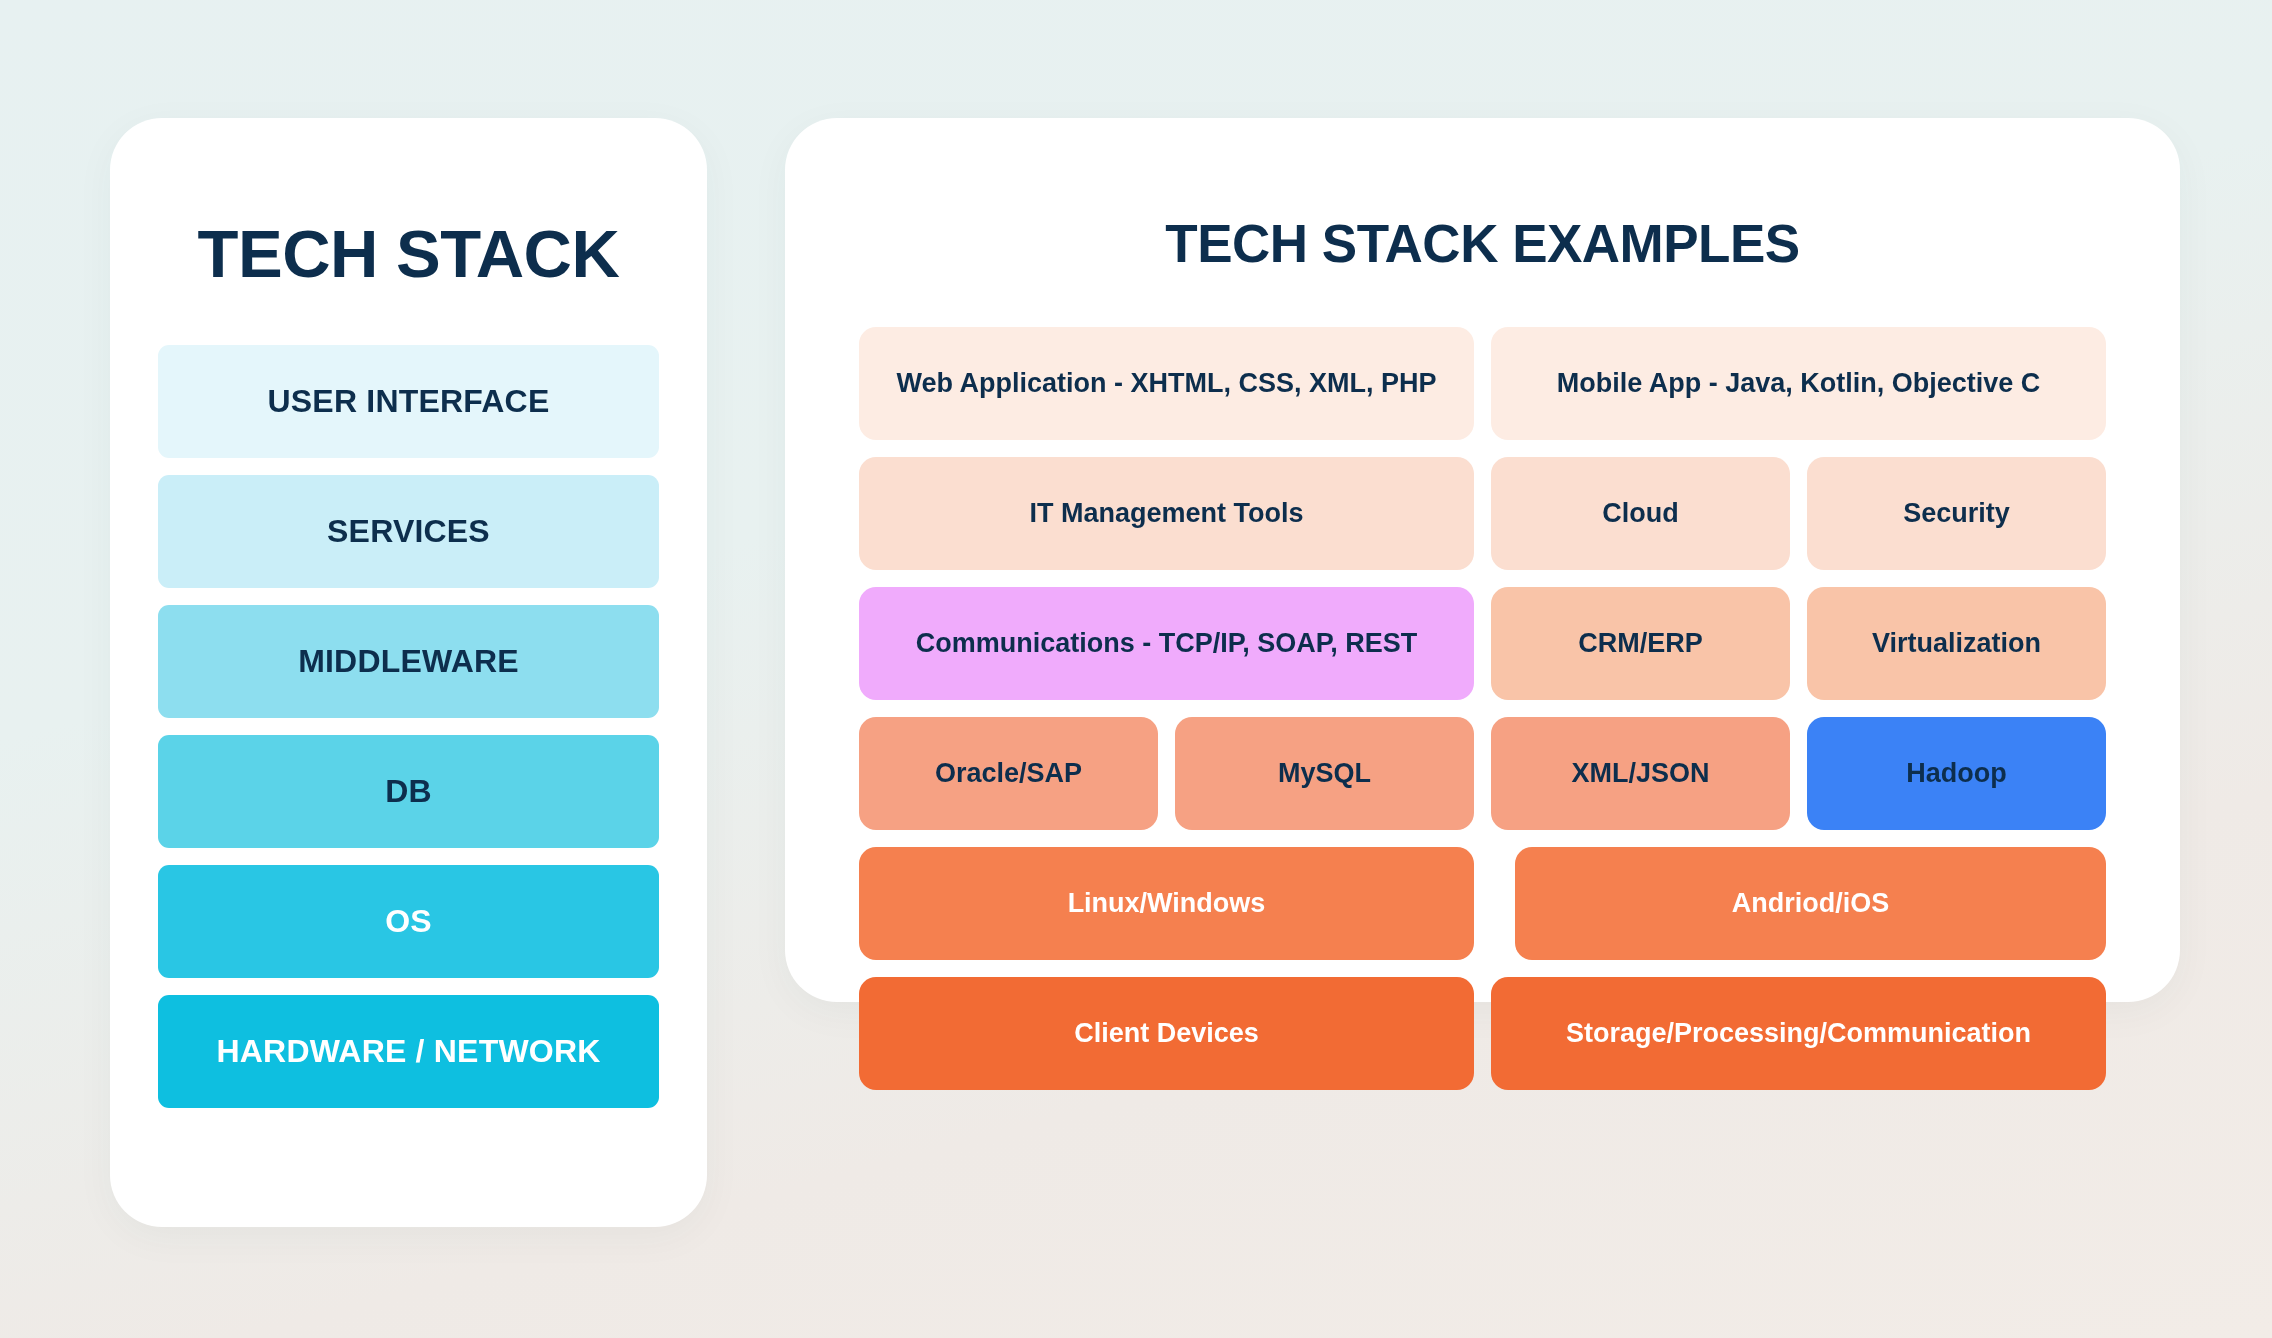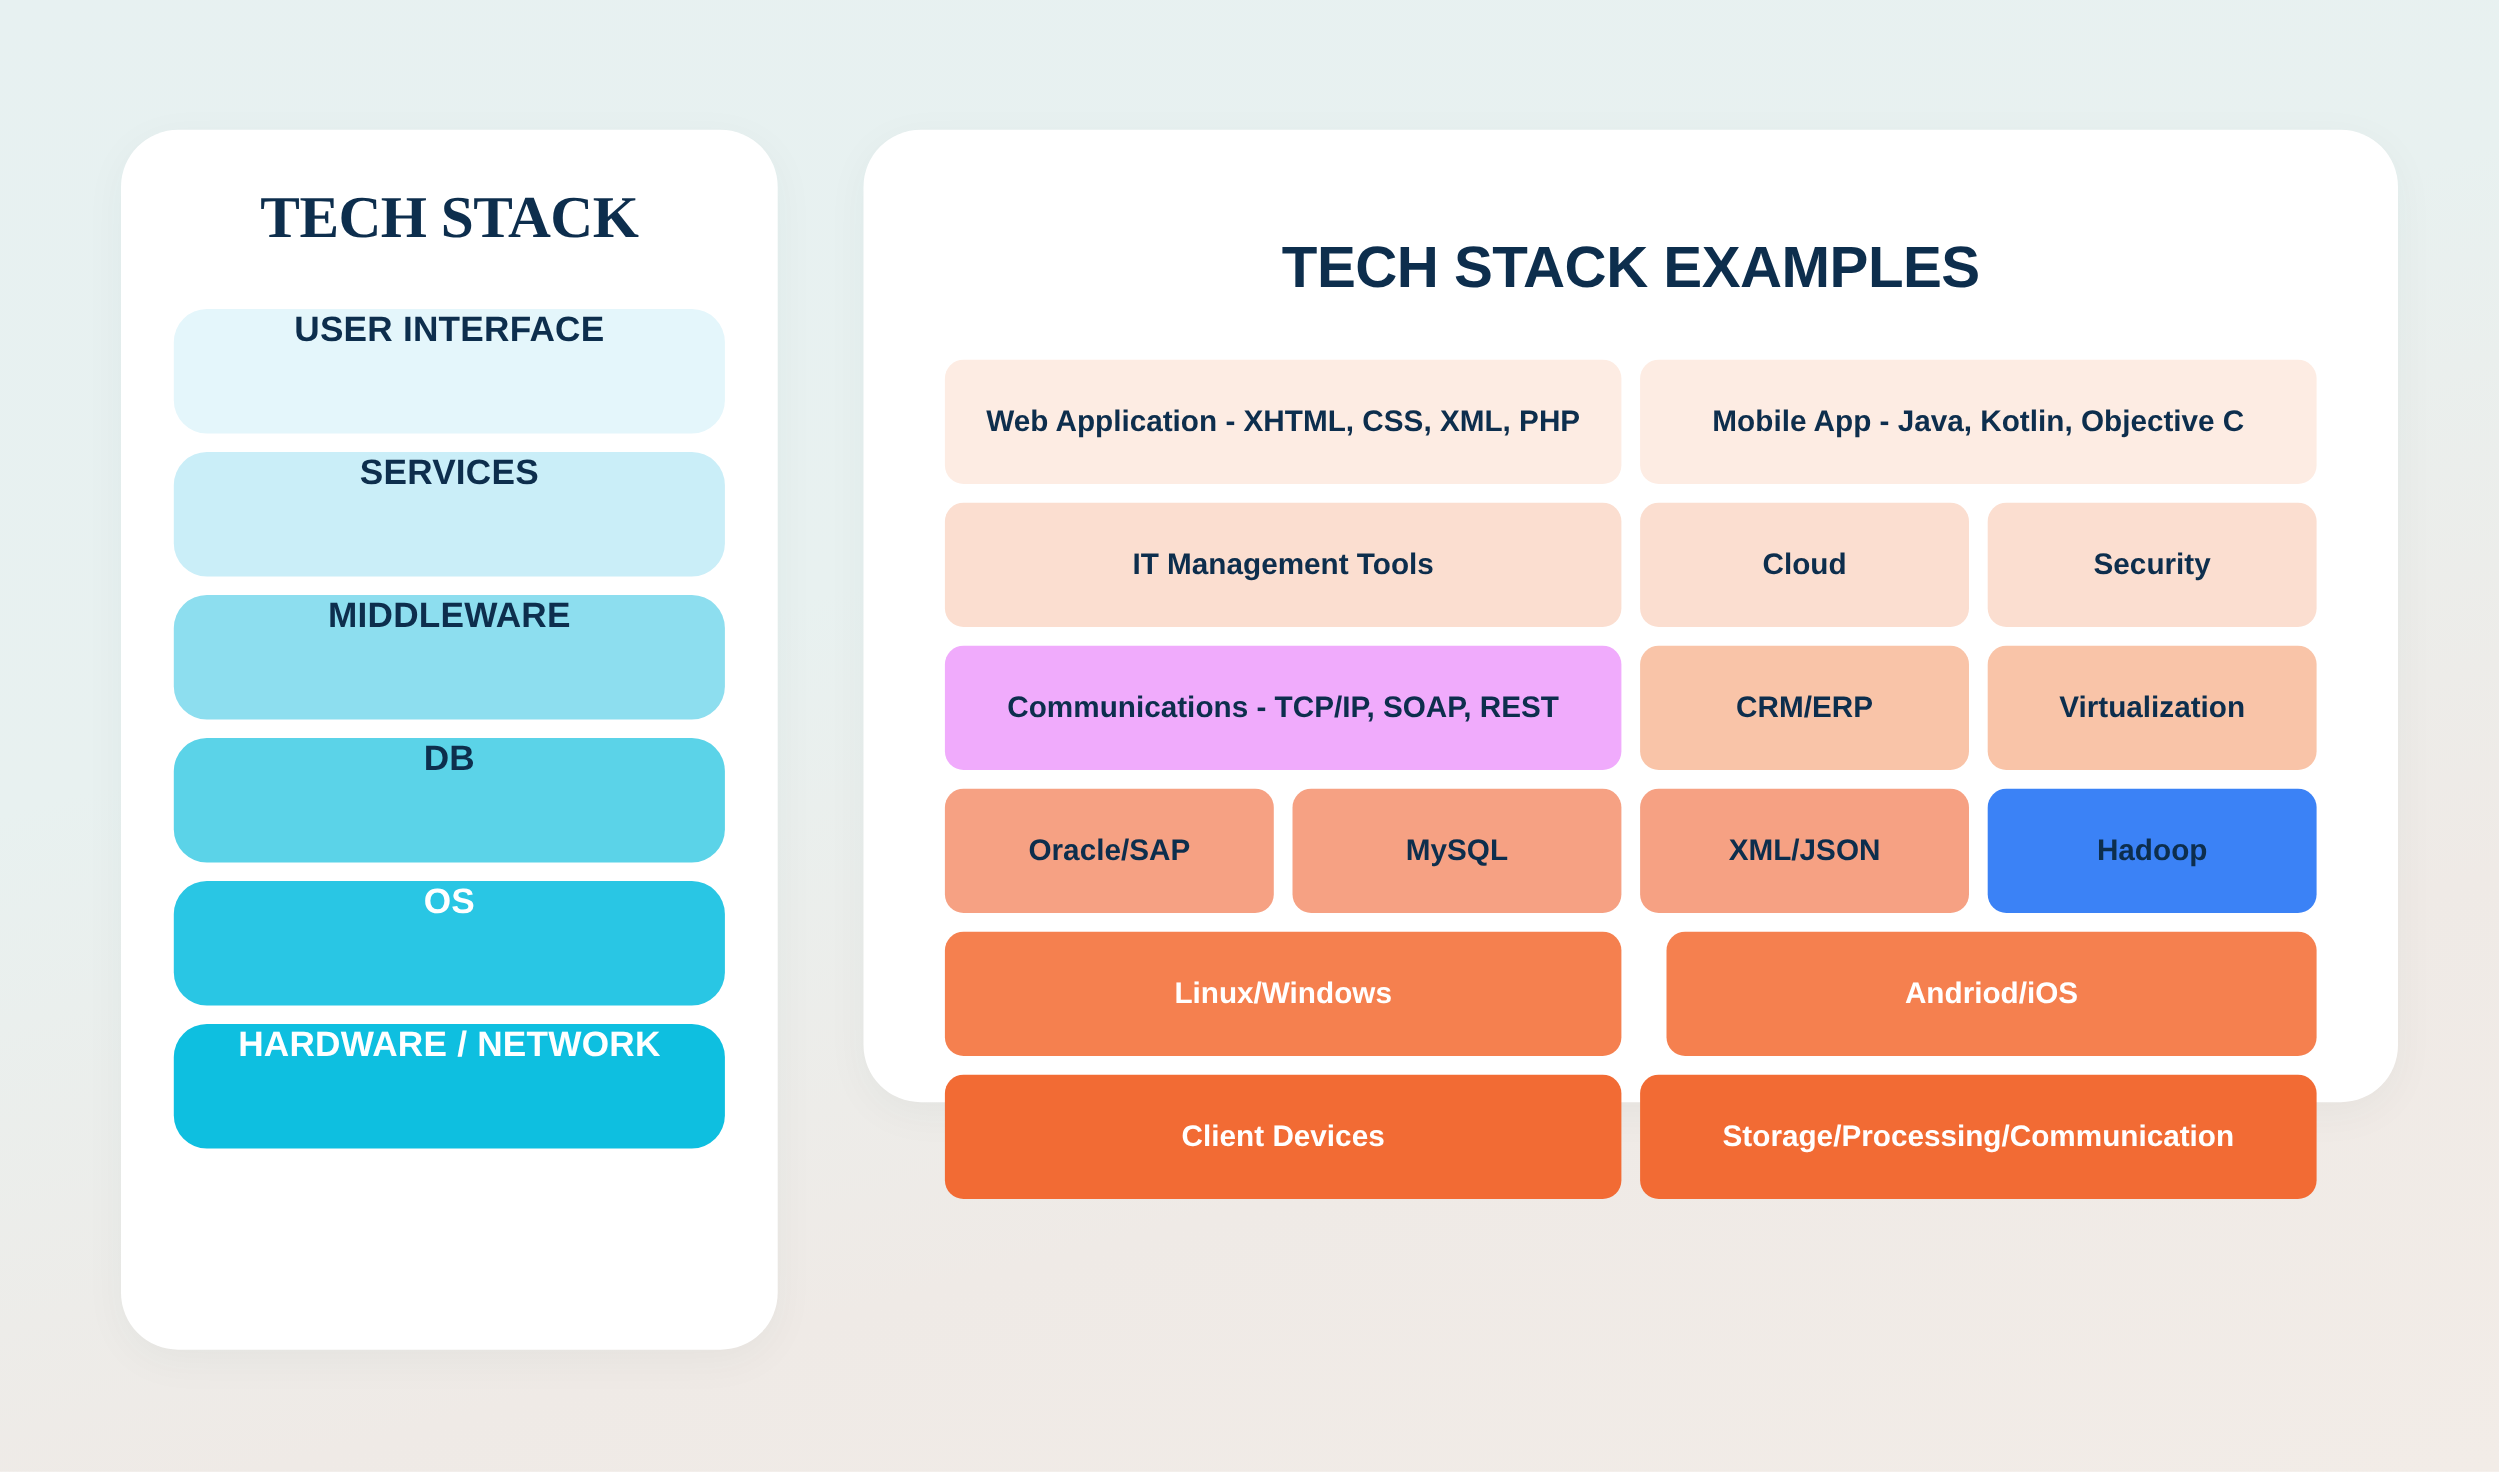--- a/index.html
+++ b/index.html
@@ -44,42 +44,42 @@
 
   
   .card-title {
     color:#0d2e4d;
     font-weight:700;
     text-align:center;
     letter-spacing:-0.5px;
     white-space:nowrap;
   }
   #stack-card .card-title {
-    font-size:54px;
-    padding-top:48px;
+    font-size:67px;
+    padding-top:97px;
     padding-bottom:53px;
-    font-family:Liberation Serif, serif;
   }
   #examples-card .card-title {
     font-size:53px;
     padding-top:95px;
     padding-bottom:53px;
   }
 
   
   #stack-layers {
     display:flex;
     flex-direction:column;
     gap:17px;
   }
 
   .layer {
     height:113px;
-    border-radius:30px;
-    display:flex;
+    border-radius:11px;
+    display:flex;
+    align-items:center;
     justify-content:center;
     font-size:32px;
     font-weight:600;
     letter-spacing:0.2px;
     color:#0d2e4d;
     white-space:nowrap;
   }
 
   
   #example-rows {

